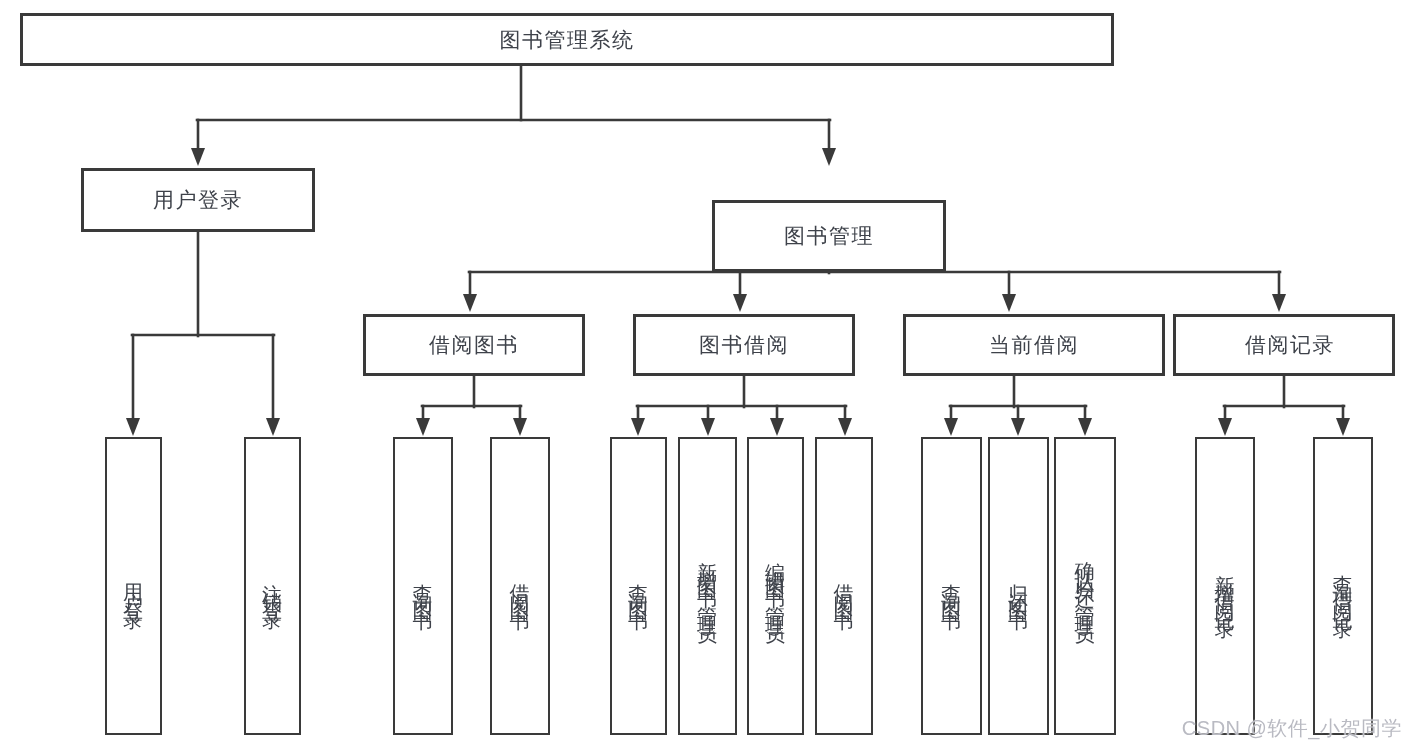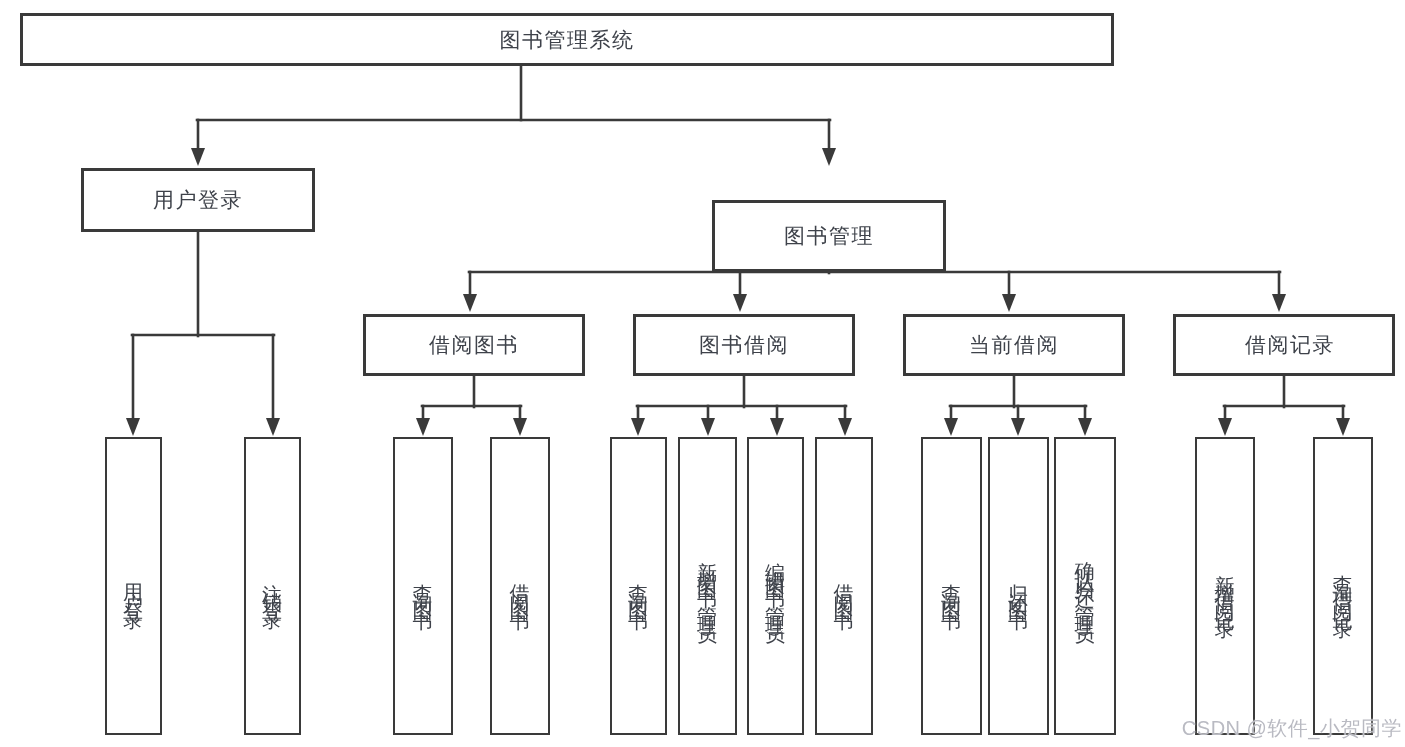--- a/index.html
+++ b/index.html
@@ -120,21 +120,21 @@
       <polygon points="1336,418 1350,418 1343,436"></polygon>
   </svg>
 
   <div class="node" style="left:20px;top:13px;width:1094px;height:53px;">图书管理系统</div>
 
   <div class="node" style="left:81px;top:168px;width:234px;height:64px;">用户登录</div>
   <div class="node" style="left:712px;top:168px;width:234px;height:72px;margin-top:32px;">图书管理</div>
 
   <div class="node" style="left:363px;top:314px;width:222px;height:62px;">借阅图书</div>
   <div class="node" style="left:633px;top:314px;width:222px;height:62px;font-family:Liberation Mono, monospace;">图书借阅</div>
-  <div class="node" style="left:903px;top:314px;width:222px;height:62px;">当前借阅</div>
+  <div class="node" style="left:903px;top:314px;width:262px;height:62px;">当前借阅</div>
   <div class="node" style="left:1173px;top:314px;width:222px;height:62px;padding-left:12px;">借阅记录</div>
 
   <div class="leaf" style="left:105px;width:57px;">用户登录</div>
   <div class="leaf" style="left:244px;width:57px;">注销登录</div>
 
   <div class="leaf" style="left:393px;width:60px;">查询图书</div>
   <div class="leaf" style="left:490px;width:60px;">借阅图书</div>
 
   <div class="leaf" style="left:610px;width:57px;">查询图书</div>
   <div class="leaf" style="left:678px;width:59px;">新增图书（管理员）</div>

